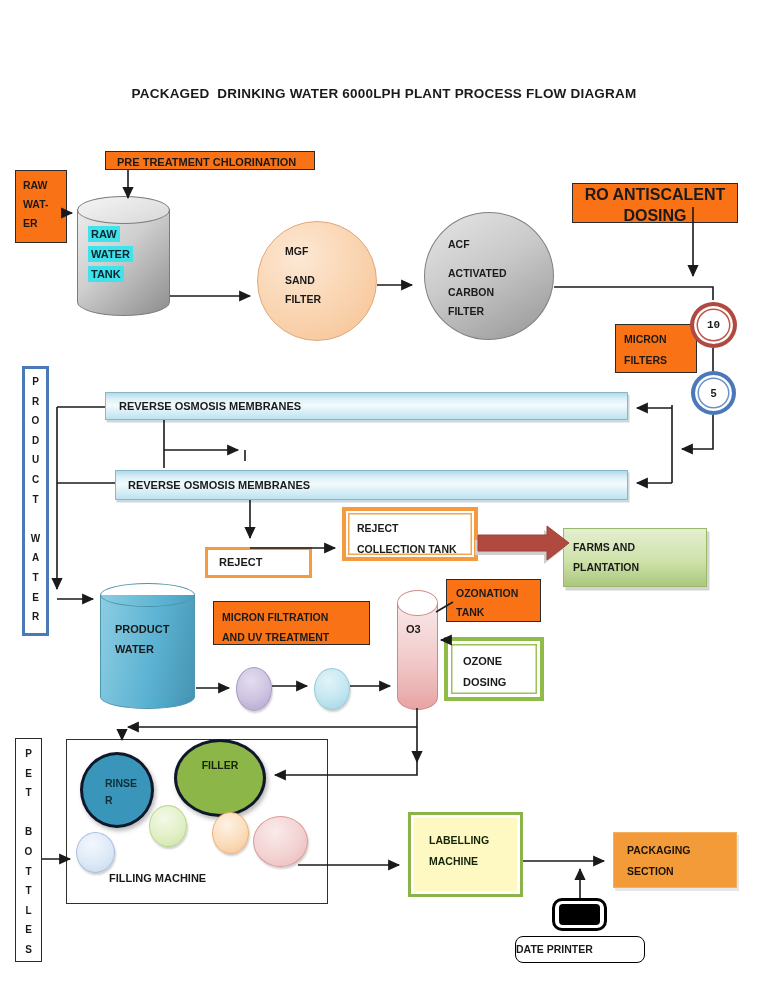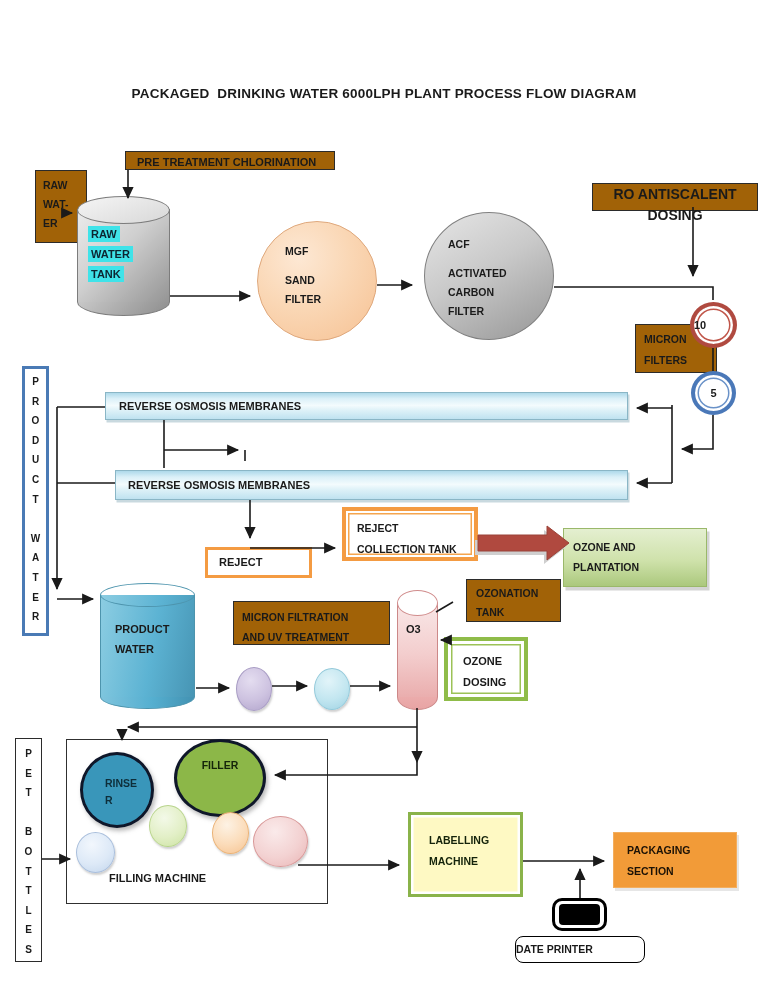--- a/index.html
+++ b/index.html
@@ -1,21 +1,21 @@
 <!DOCTYPE html>
 <html><head>
 <meta charset="utf-8">
 <style>
   html,body{margin:0;padding:0;background:#ffffff;}
   #canvas{position:relative;width:768px;height:994px;background:#fff;overflow:hidden;
           font-family:"Liberation Sans","DejaVu Sans",sans-serif;color:#1a1a1a;border-radius:31px;}
   .abs{position:absolute;box-sizing:border-box;}
   .ln{line-height:inherit;}
   .ln:empty{height:0.95em;}
-  .box{border:1.5px solid #2b2b2b;background:#a16207;font-weight:bold;margin-left:20px;}
+  .box{border:1.5px solid #2b2b2b;background:#f97316;font-weight:bold;}
   .title{top:86px;left:0;width:768px;text-align:center;font-size:13.5px;font-weight:bold;
          letter-spacing:.2px;white-space:pre;}
   
   .rail{background:#fff;text-align:center;font-weight:bold;font-size:10px;}
   .rail .ln{height:19.6px;line-height:19.6px;}
   .rail .ln:empty{height:19.6px;}
   
   .cyl-body{border-left:1px solid #7c7c7c;border-right:1px solid #7c7c7c;}
   .ellipse{border-radius:50%;}
   
@@ -73,32 +73,32 @@
   <div class="abs bigcircle" style="left:424px;top:212px;width:130px;height:128px;
        background:linear-gradient(150deg,#e6e6e6 0%,#c9c9c9 45%,#969696 100%);
        border:1px solid #808080;padding:22px 0 0 23px;">
       <div class="ln">ACF</div>
       <div class="ln"></div>
       <div class="ln">ACTIVATED</div>
       <div class="ln">CARBON</div>
       <div class="ln">FILTER</div>
     </div>
 
-  <div class="abs box" style="left:572px;top:183px;width:166px;height:28px;font-size:14px;
+  <div class="abs box" style="left:572px;top:183px;width:166px;height:40px;font-size:16px;
        line-height:21px;text-align:center;">RO ANTISCALENT DOSING</div>
 
   <div class="abs box" style="left:615px;top:324px;width:82px;height:49px;font-size:10.5px;
        line-height:21px;padding:4px 0 0 8px;">
       <div class="ln">MICRON</div>
       <div class="ln">FILTERS</div>
     </div>
 
   <div class="abs" style="left:690px;top:302px;width:47px;height:46px;border-radius:50%;
        border:4px solid #b04a40;background:#fff;box-shadow:inset 0 0 0 2.5px #fff,inset 0 0 0 4px #c0564a;
-       font-weight:bold;font-size:11px;line-height:38px;">10</div>
+       font-weight:bold;font-size:11px;text-align:center;line-height:38px;font-family:Liberation Mono, monospace;">10</div>
 
   <div class="abs" style="left:691px;top:371px;width:45px;height:44px;border-radius:50%;
        border:4px solid #4a78b8;background:#fff;box-shadow:inset 0 0 0 2.5px #fff,inset 0 0 0 4px #6a92c8;
        font-weight:bold;font-size:11px;text-align:center;line-height:36px;">5</div>
 
   <div class="abs" style="left:105px;top:392px;width:523px;height:28px;border:1px solid #8ab6c6;
        background:linear-gradient(180deg,#aed9ea 0%,#dbf0f8 22%,#f3fbfd 48%,#dff2f8 65%,#bfe2f0 100%);
        box-shadow:1.5px 2.5px 0 rgba(120,160,175,.4);font-weight:bold;font-size:11px;line-height:27px;
        padding-left:13px;">REVERSE OSMOSIS MEMBRANES</div>
   <div class="abs" style="left:115px;top:470px;width:513px;height:30px;border:1px solid #8ab6c6;
@@ -129,21 +129,21 @@
        box-shadow:inset 0 0 0 2px #fff,inset 0 0 0 3.5px #f5a54e;
        font-weight:bold;font-size:10.5px;line-height:21px;padding:7px 0 0 11px;">
       <div class="ln">REJECT</div>
       <div class="ln">COLLECTION TANK</div>
     </div>
 
   <div class="abs" style="left:563px;top:528px;width:144px;height:59px;border:1px solid #9ab86a;
        background:linear-gradient(180deg,#e4efd0 0%,#cfe2ab 55%,#abc87d 100%);
        box-shadow:2.5px 3.5px 0 #d4d4d4;font-weight:bold;font-size:10.5px;line-height:20px;
        padding:8px 0 0 9px;">
-      <div class="ln">OZONE AND</div>
+      <div class="ln">FARMS AND</div>
       <div class="ln">PLANTATION</div>
     </div>
 
   <div class="abs" style="left:100px;top:583px;width:95px;height:128px;">
     <div class="abs ellipse" style="left:0;top:102px;width:95px;height:24px;border:1px solid #4d94ad;
          background:linear-gradient(90deg,#7fc4dd,#55afd0 55%,#4392b2);"></div>
     <div class="abs" style="left:0;top:12px;width:95px;height:102px;border-left:1px solid #4d94ad;border-right:1px solid #4d94ad;
          background:linear-gradient(100deg,#8ccde2 0%,#5cb3d3 55%,#4795b4 100%);"></div>
     <div class="abs ellipse" style="left:0;top:0;width:95px;height:24px;border:1px solid #4d94ad;
          background:linear-gradient(160deg,#a5dae b,#93d2e6 0%,#6fbfda 100%);"></div>
@@ -172,21 +172,21 @@
     <div class="abs ellipse" style="left:0;top:0;width:41px;height:26px;border:1px solid #d08c8c;background:#fff;"></div>
     <div class="abs" style="left:9px;top:33px;font-weight:bold;font-size:11px;">O3</div>
   </div>
 
   <div class="abs box" style="left:446px;top:579px;width:95px;height:43px;font-size:10.5px;
        line-height:19px;padding:4px 0 0 9px;">
       <div class="ln">OZONATION</div>
       <div class="ln">TANK</div>
     </div>
 
-  <div class="abs" style="left:444px;top:637px;width:84px;height:64px;border:4px solid #8fbc49;background:#fff;
+  <div class="abs" style="left:444px;top:637px;width:100px;height:64px;border:4px solid #8fbc49;background:#fff;
        box-shadow:inset 0 0 0 3px #fff,inset 0 0 0 4.5px #9cc257;
        font-weight:bold;font-size:11px;line-height:21px;padding:10px 0 0 15px;">
       <div class="ln">OZONE</div>
       <div class="ln">DOSING</div>
     </div>
 
   <div class="abs rail" style="left:15px;top:738px;width:27px;height:224px;border:1.5px solid #2b2b2b;padding-top:5px;">
       <div class="ln">P</div>
       <div class="ln">E</div>
       <div class="ln">T</div>

